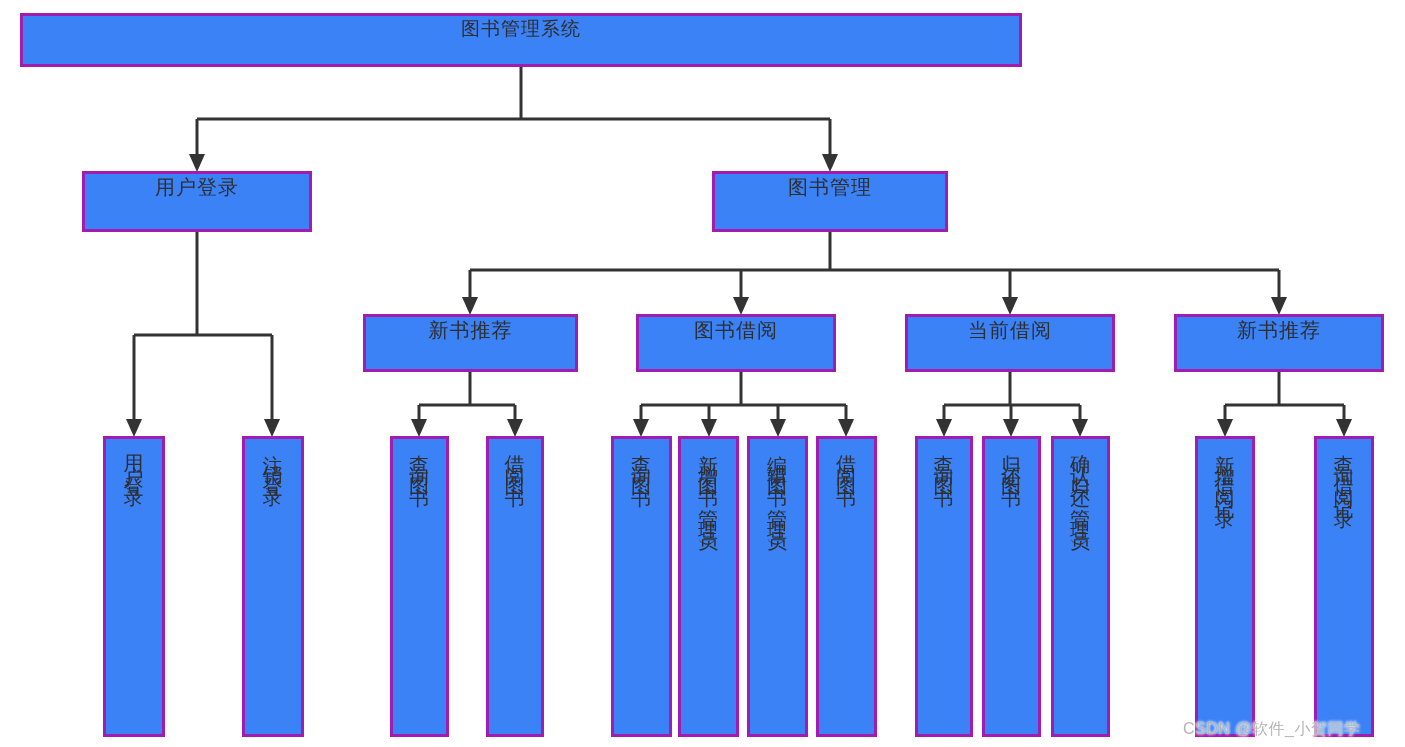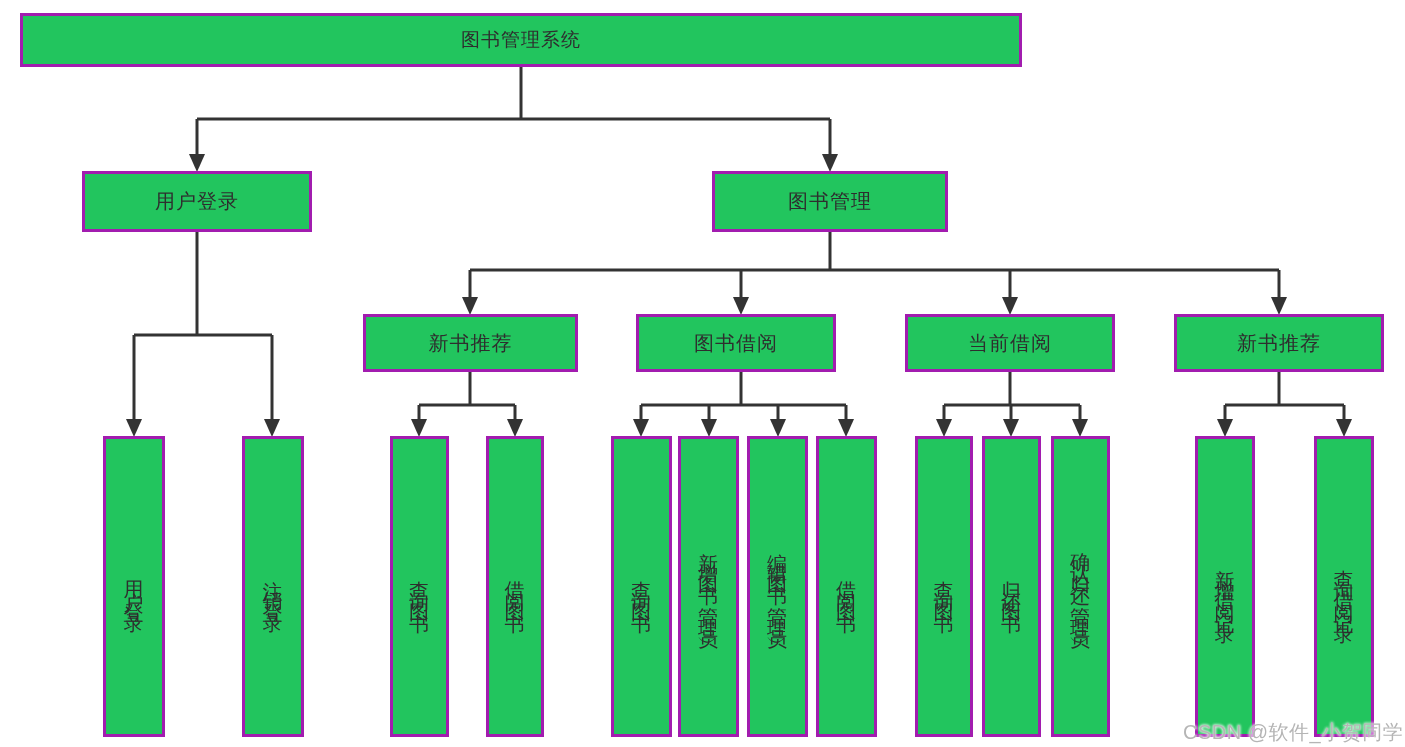--- a/index.html
+++ b/index.html
@@ -16,24 +16,24 @@
     overflow: hidden;
   }
   svg.connectors {
     position: absolute;
     left: 0; top: 0;
     z-index: 1;
   }
   .box {
     position: absolute;
     box-sizing: border-box;
-    background: #22c55e;
+    background: #3b82f6;
     border: 3px solid #a21caf;
     display: flex;
-    align-items: center;
+    align-items: flex-start;
     justify-content: center;
     color: #2e2e2e;
     z-index: 2;
   }
   .h-label {
     font-size: 20px;
     letter-spacing: 1px;
     white-space: nowrap;
   }
   .root-label {
@@ -46,21 +46,21 @@
     font-size: 20px;
     letter-spacing: 11px;
     line-height: 1;
     white-space: nowrap;
   }
   .watermark {
     position: absolute;
     left: 1183px;
     top: 719px;
     z-index: 5;
-    font-size: 20px;
+    font-size: 16px;
     color: #b5b5b5;
     letter-spacing: 0.5px;
     white-space: nowrap;
     text-shadow: 0 0 3px #ffffff, 0 0 3px #ffffff;
   }
 </style>
 </head>
 <body>
 
 <div class="canvas">

